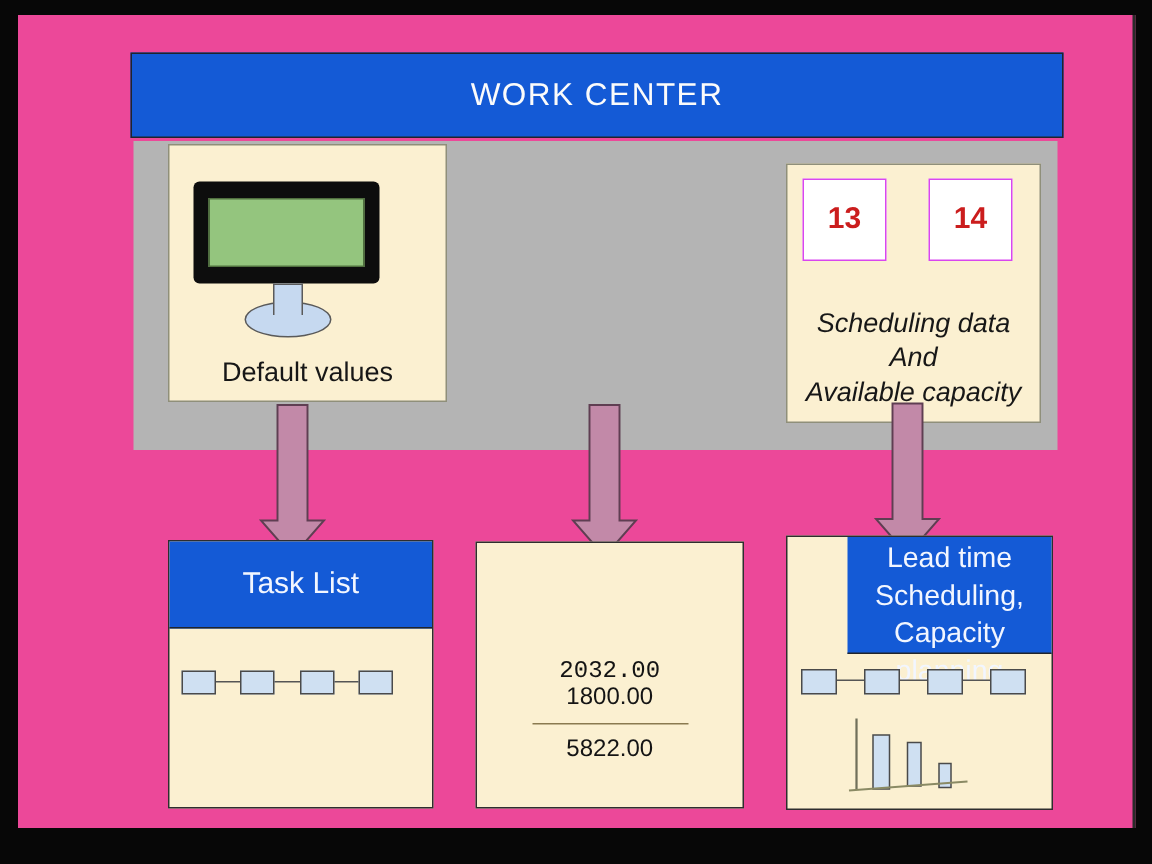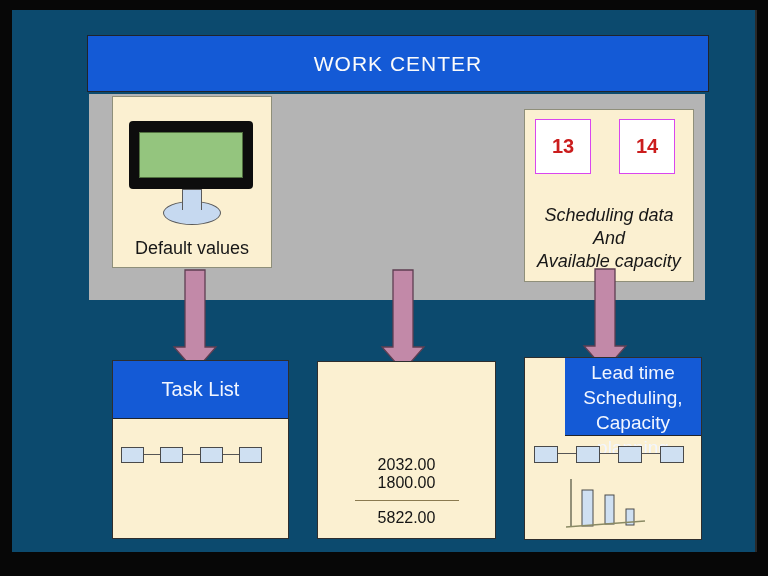--- a/index.html
+++ b/index.html
@@ -1,31 +1,31 @@
 <!DOCTYPE html>
 <html><head>
 <meta charset="utf-8">
 <style>
   html,body{margin:0;padding:0;background:#050505;}
   .stage{position:relative;width:768px;height:576px;background:#070707;overflow:hidden;
          font-family:"Liberation Sans", sans-serif;}
-  .panel{position:absolute;left:12px;top:10px;width:743px;height:542px;background:#0c4a6e;
+  .panel{position:absolute;left:12px;top:10px;width:743px;height:542px;background:#ec4899;
          border-right:2px solid #2a2a2a;}
 
   
   .wc-header{position:absolute;left:75px;top:25px;width:620px;height:55px;background:#145ad6;
              border:1px solid #20242c;display:flex;align-items:center;justify-content:center;
              color:#fbfbfb;font-size:21px;letter-spacing:1px;}
 
   
   .wc-body{position:absolute;left:77px;top:84px;width:616px;height:206px;background:#b4b4b4;}
 
   
   .machine{position:absolute;background:#fbf0d1;border:1px solid #8f8f7a;}
-  .machine.m1{left:23px;top:2px;width:158px;height:170px;}
+  .machine.m1{left:23px;top:2px;width:158px;height:170px;padding-left:26px;}
   .machine.m2{left:228px;top:13px;width:158px;height:170px;}
   .machine.m3{left:435px;top:15px;width:168px;height:171px;}
   .machine-label{position:absolute;left:0;right:0;bottom:8px;text-align:center;
                  font-size:18px;color:#171717;}
 
   
   .monitor{position:absolute;left:0;top:0;width:100%;height:100%;}
   .mon-frame{position:absolute;left:16px;top:24px;width:124px;height:68px;background:#0d0d0d;
              border-radius:4px;display:flex;align-items:center;justify-content:center;}
   .mon-screen{width:102px;height:44px;background:#94c57e;border:1px solid #50703f;}
@@ -66,21 +66,21 @@
   .oC .chain{left:9px;top:88px;width:150px;}
   .chain-line{position:absolute;left:1px;right:1px;top:7px;height:0;border-top:1px solid #555;}
   .chain-boxes{position:absolute;left:0;right:0;top:0;bottom:0;display:flex;
                justify-content:space-between;}
   .chain-box{width:21px;height:14px;background:#cfe0f2;border:1px solid #4a4a4a;}
   .oC .chain-box{width:22px;height:15px;}
 
   
   .cost-body{position:absolute;left:0;right:0;top:55px;text-align:center;color:#141414;}
   .cost-row{font-size:16px;line-height:18px;}
-  .cost-row:first-child{margin-top:39px;}
+  .cost-row:first-child{margin-top:21px;font-family:Liberation Mono, monospace;}
   .cost-rule{width:104px;margin:8px auto 0 auto;border-top:1px solid #8a7a50;}
   .cost-total{margin-top:8px;font-size:16px;}
 
   
   .mini-chart{position:absolute;left:38px;top:118px;}
 </style>
 </head>
 <body>
 
 <div class="stage">

